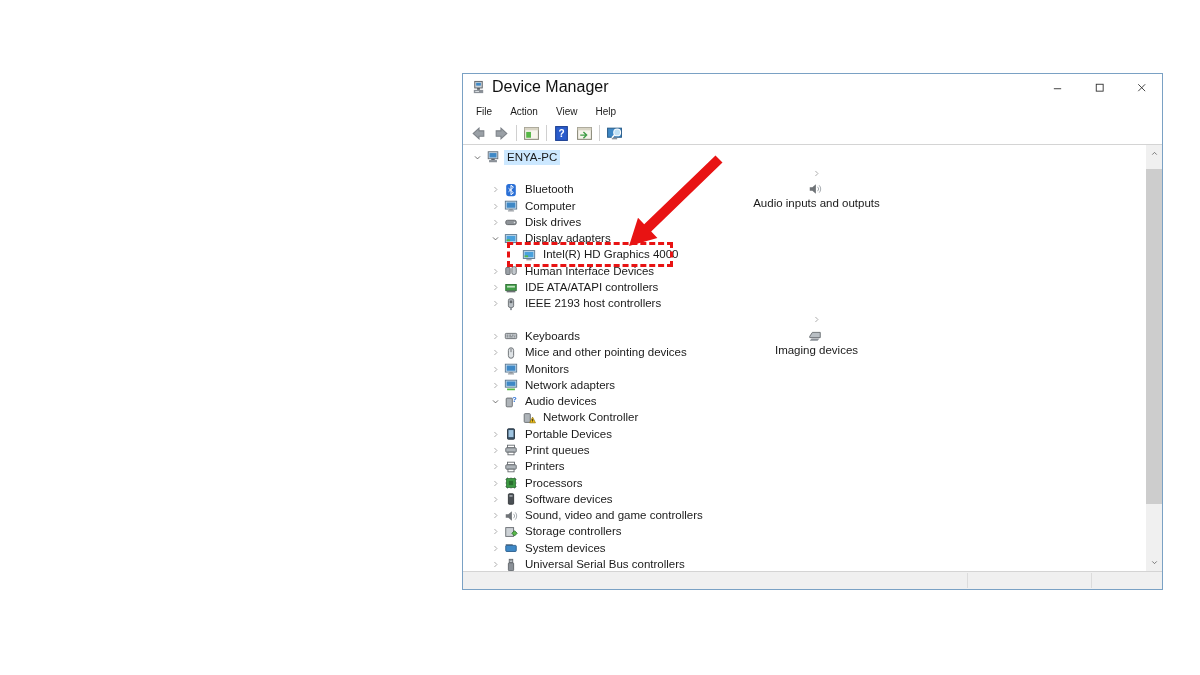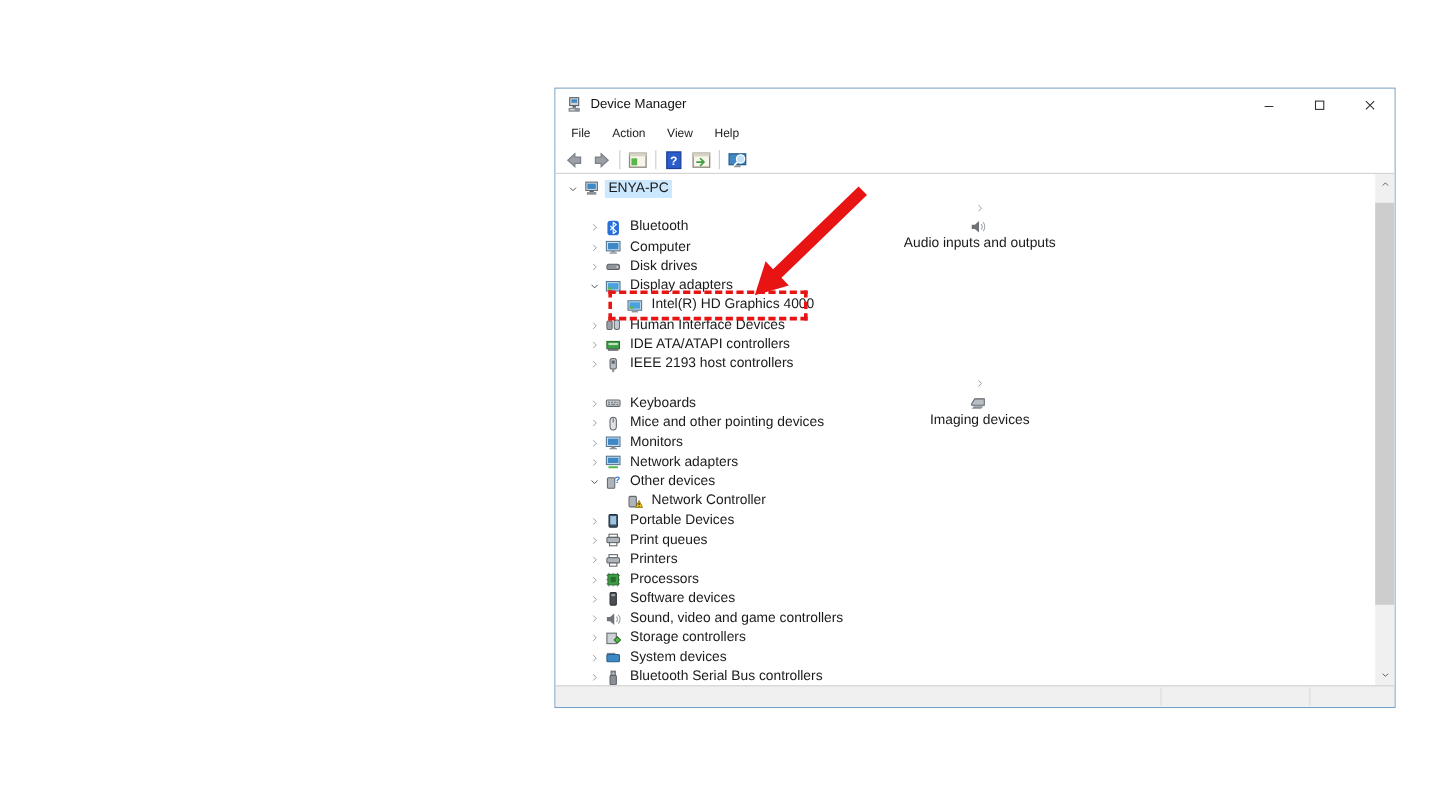--- a/index.html
+++ b/index.html
@@ -5,21 +5,21 @@
   html,body{margin:0;padding:0;}
   body{width:1200px;height:675px;background:#ffffff;position:relative;overflow:hidden;
        font-family:"Liberation Sans","DejaVu Sans",sans-serif;}
 
   .window{position:absolute;left:462px;top:73px;width:699px;height:515px;
           border:1px solid #7aa1c4;background:#fff;}
 
   
   .titlebar{height:26px;display:flex;align-items:center;padding-left:8px;background:#fff;}
   .appicon svg{width:15px;height:15px;display:block;}
-  .title{font-size:11px;color:#111;margin-left:6px;}
+  .title{font-size:16px;color:#111;margin-left:6px;}
   .controls{margin-left:auto;display:flex;height:100%;}
   .wbtn{width:42px;height:100%;display:flex;align-items:center;justify-content:center;cursor:default;}
   .wbtn svg{width:13px;height:13px;}
 
   
   .menubar{height:22px;display:flex;align-items:center;font-size:10px;color:#1a1a1a;padding-left:4px;background:#fff;}
   .menuitem{padding:0 9px;}
 
   
   .toolbar{height:22px;display:flex;align-items:center;padding-left:4px;background:#fff;
@@ -370,21 +370,21 @@
             <svg viewBox="0 0 16 16">
               <path d="M3.5 6l4.5 4.5L12.5 6" fill="none" stroke="#3c3c3c" stroke-width="1.3"></path>
             </svg>
           </span>
           <span class="dicon">
             <svg viewBox="0 0 16 16">
               <rect x="2.5" y="3.5" width="7" height="10" rx="1" fill="#aeb4b9" stroke="#62676c"></rect>
               <text x="12" y="8.5" font-size="9" font-weight="bold" fill="#2a6fd6" text-anchor="middle" font-family="Liberation Sans, sans-serif">?</text>
             </svg>
           </span>
-          <span class="tlabel">Other devices</span>
+          <span class="tlabel">Audio devices</span>
         </div>
         <div class="tree-row" style="padding-left: 42px;">
           <span class="chev"></span>
           <span class="dicon">
             <svg viewBox="0 0 16 16">
               <rect x="2.5" y="3" width="7" height="10" rx="1" fill="#aeb4b9" stroke="#62676c"></rect>
               <path d="M8.8 13.5h6.6L12.1 7z" fill="#f6c211" stroke="#8a6d00" stroke-width="0.8"></path>
               <path d="M12.1 9.3v2" stroke="#222222" stroke-width="1.1"></path>
               <circle cx="12.1" cy="12.4" r="0.55" fill="#222222"></circle>
             </svg>
@@ -512,21 +512,21 @@
               <path d="M6 3.5l4.5 4.5L6 12.5" fill="none" stroke="#8f8f8f" stroke-width="1.3"></path>
             </svg>
           </span>
           <span class="dicon">
             <svg viewBox="0 0 16 16">
               <rect x="6" y="1.5" width="4" height="4" fill="#b9bfc4" stroke="#62676c"></rect>
               <path d="M7 2.5h.8M8.6 2.5h.8" stroke="#62676c"></path>
               <rect x="5" y="5.5" width="6" height="9" rx="1" fill="#8a9097" stroke="#5d6166"></rect>
             </svg>
           </span>
-          <span class="tlabel">Bluetooth Serial Bus controllers</span>
+          <span class="tlabel">Universal Serial Bus controllers</span>
         </div>
       </div>
     <div class="scrollbar">
       <span class="sb-btn sb-up">
           <svg viewBox="0 0 16 16">
             <path d="M4 10l4-4 4 4" fill="none" stroke="#5a5a5a" stroke-width="1.4"></path>
           </svg>
         </span>
       <div class="sb-thumb"></div>
       <span class="sb-btn sb-down">

